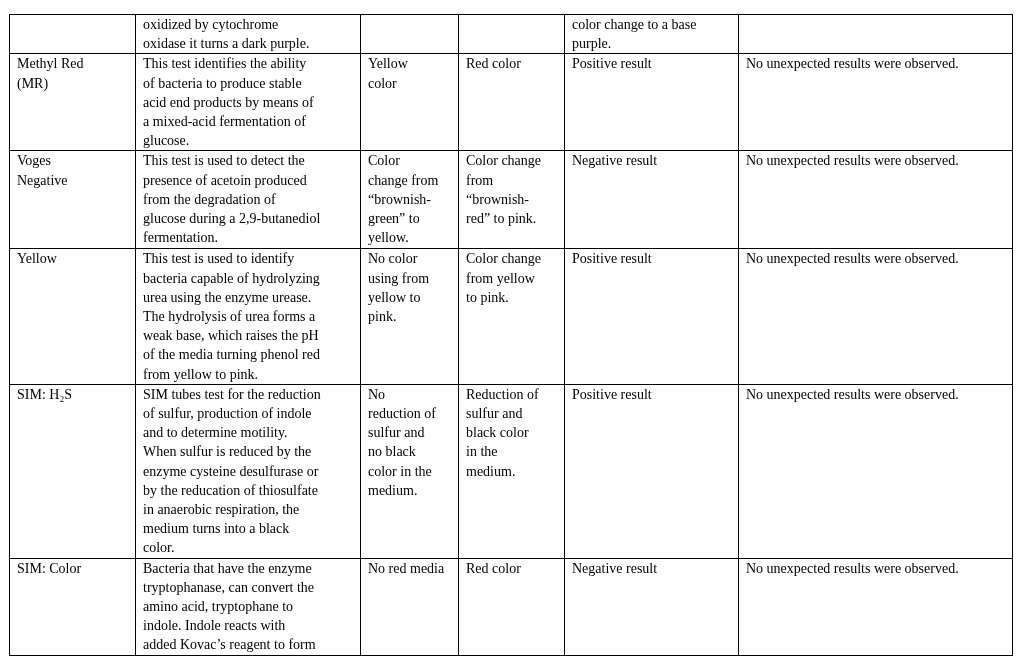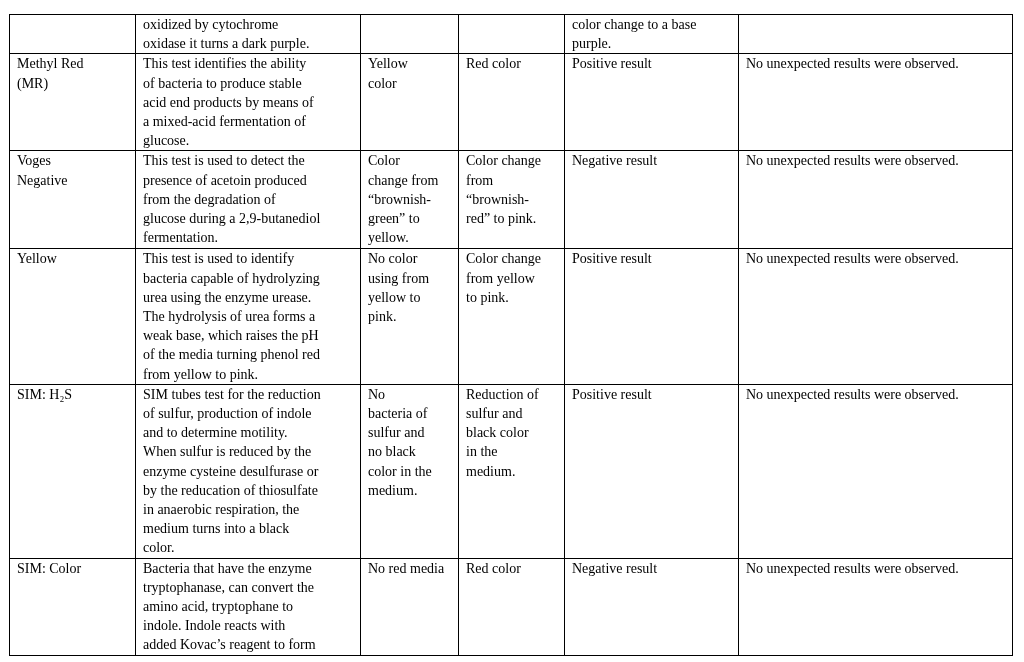--- a/index.html
+++ b/index.html
@@ -117,21 +117,21 @@
         <td>SIM tubes test for the reduction
 of sulfur, production of indole
 and to determine motility.
 When sulfur is reduced by the
 enzyme cysteine desulfurase or
 by the reducation of thiosulfate
 in anaerobic respiration, the
 medium turns into a black
 color.</td>
         <td>No
-bacteria of
+reduction of
 sulfur and
 no black
 color in the
 medium.</td>
         <td>Reduction of
 sulfur and
 black color
 in the
 medium.</td>
         <td>Positive result</td>

